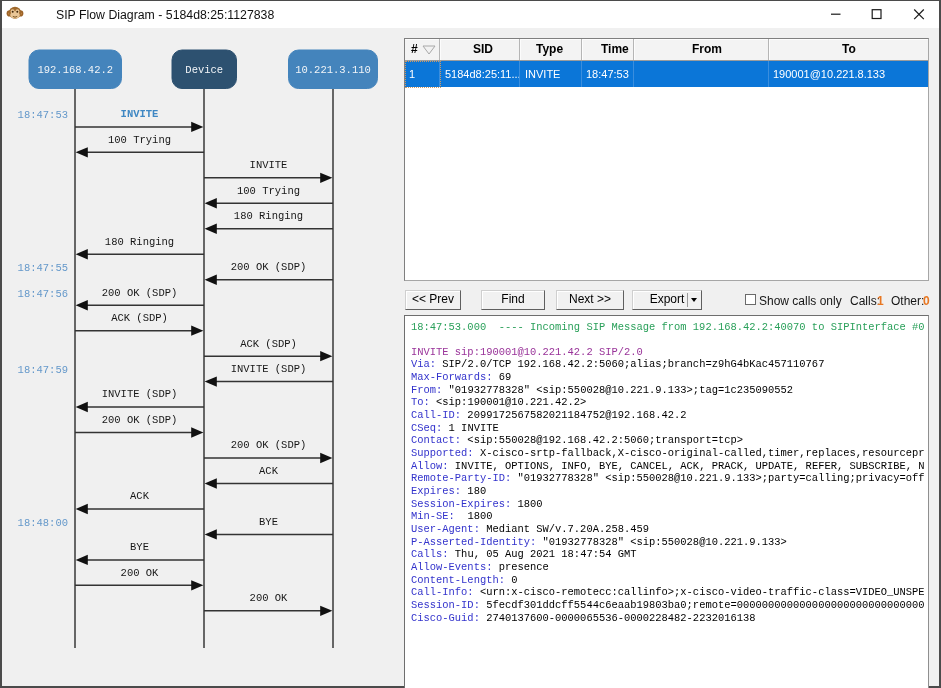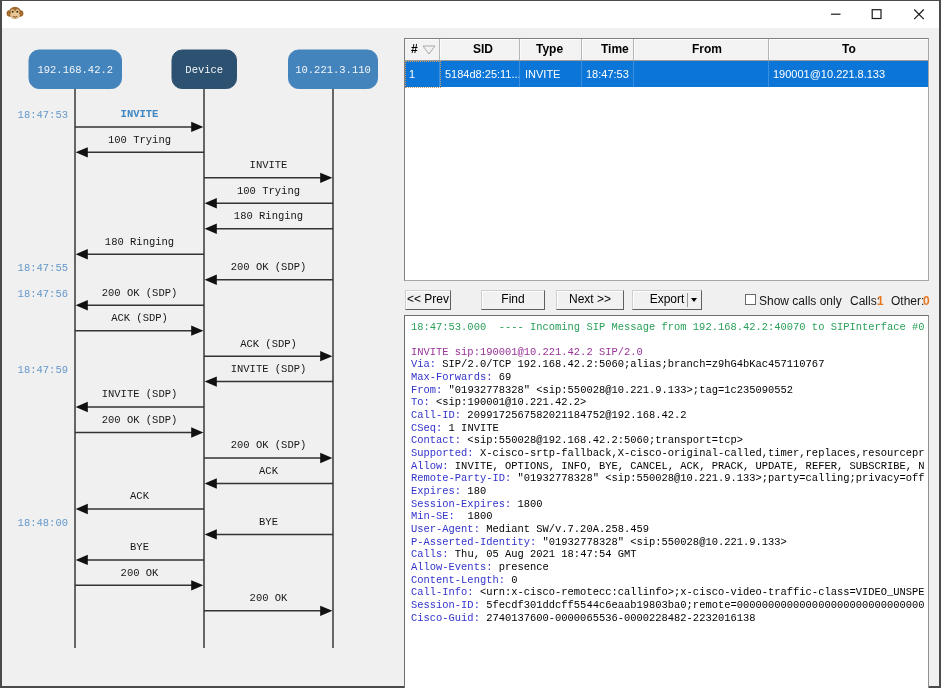--- a/index.html
+++ b/index.html
@@ -53,20 +53,21 @@
     <circle cx="12.7" cy="11.8" r="1.0" fill="#40270a"></circle>
     <circle cx="17.3" cy="11.8" r="1.0" fill="#40270a"></circle>
     <path d="M12.8 16.4 q2.2 1.6 4.4 0" stroke="#6a4414" stroke-width="0.9" fill="none"></path>
    </g>
 
    <line x1="831" y1="14.2" x2="840.5" y2="14.2" stroke="#1a1a1a" stroke-width="1.2"></line>
    <rect x="872.2" y="9.7" width="8.8" height="8.8" stroke="#1a1a1a" stroke-width="1.2" fill="none"></rect>
    <line x1="914.2" y1="9.5" x2="923.8" y2="19.1" stroke="#1a1a1a" stroke-width="1.2"></line>
    <line x1="923.8" y1="9.5" x2="914.2" y2="19.1" stroke="#1a1a1a" stroke-width="1.2"></line>
   </svg>
+  <span class="title">SIP Flow Diagram - 5184d8:25:1127838</span>
  </div>
  <svg class="diagram" width="404" height="660" viewBox="0 28 404 660">
       <line x1="75.0" y1="88" x2="75.0" y2="648" stroke="#383838" stroke-width="1.5"></line>
       <line x1="204.0" y1="88" x2="204.0" y2="648" stroke="#383838" stroke-width="1.5"></line>
       <line x1="333.0" y1="88" x2="333.0" y2="648" stroke="#383838" stroke-width="1.5"></line>
       <rect x="29" y="50" width="92.5" height="38.5" rx="10" fill="#4484bc" stroke="#4484bc"></rect>
       <text x="75.25" y="72.5" text-anchor="middle" fill="#f2f5f8" font-size="10.5px">192.168.42.2</text>
       <rect x="172" y="50" width="64.5" height="38.5" rx="10" fill="#2d5170" stroke="#2d5170"></rect>
       <text x="204.25" y="72.5" text-anchor="middle" fill="#f2f5f8" font-size="10.5px">Device</text>
       <rect x="288.5" y="50" width="89" height="38.5" rx="10" fill="#4484bc" stroke="#4484bc"></rect>
@@ -162,21 +163,21 @@
    <span style="left:234px;margin-top:31px;">550028@10.221.9.133</span>
    <span style="left:368px;">190001@10.221.8.133</span>
    <div class="sep" style="left:34px;"></div>
    <div class="sep" style="left:114px;"></div>
    <div class="sep" style="left:176px;"></div>
    <div class="sep" style="left:228px;"></div>
    <div class="sep" style="left:363px;"></div>
    <div class="focus"></div>
   </div>
  </div>
- <div class="btn" style="left:405px;width:46px;">&lt;&lt; Prev</div>
+ <div class="btn" style="left:405px;width:56px;">&lt;&lt; Prev</div>
  <div class="btn" style="left:481px;width:64px;">Find</div>
  <div class="btn" style="left:556px;width:68px;">Next &gt;&gt;</div>
  <div class="btn" style="left:632px;width:70px;">Export
    <div style="position:absolute;right:13px;top:2px;width:1px;height:14px;background:#9a9a9a;"></div>
    <div style="position:absolute;right:4px;top:7px;width:0;height:0;border:3.5px solid transparent;border-top:4px solid #000;"></div>
  </div>
  <div class="cb"></div>
  <span class="lab" style="left:759px;top:294px;">Show calls only</span>
  <span class="lab" style="left:850px;top:294px;">Calls:</span>
  <span class="lab num" style="left:877px;top:294px;">1</span>

